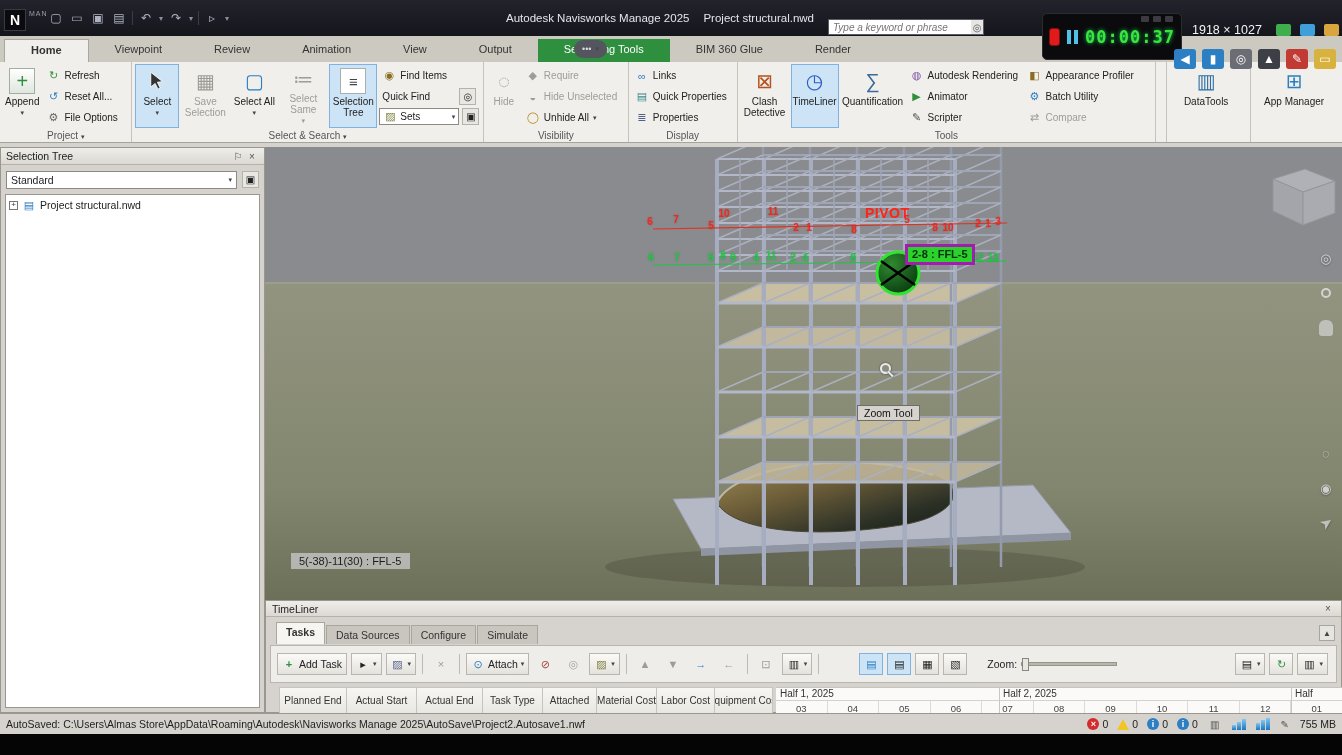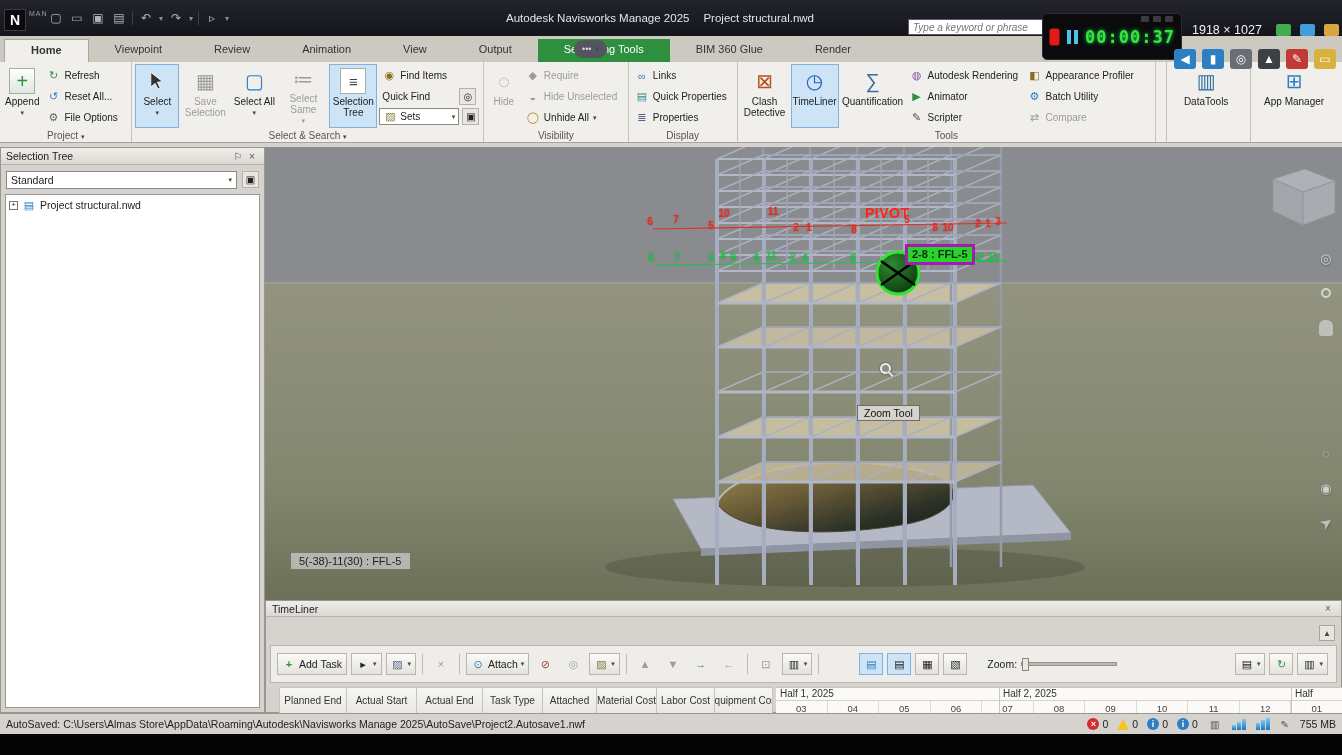--- a/index.html
+++ b/index.html
@@ -9,21 +9,21 @@
 
   
   #titlebar{position:absolute;left:0;top:0;width:1342px;height:36px;background:linear-gradient(#23232c,#15151c);color:#cfd1da;}
   #logo{position:absolute;left:4px;top:9px;width:22px;height:22px;background:#0a0a0f;border:1px solid #3a3a46;color:#fff;font-weight:bold;font-size:14px;display:flex;align-items:center;justify-content:center;}
   #logo-badge{position:absolute;left:29px;top:10px;font-size:7px;color:#9a9ca8;letter-spacing:1px;}
   .qat{position:absolute;left:48px;top:10px;display:flex;align-items:center;gap:5px;}
   .qic{width:16px;height:16px;display:flex;align-items:center;justify-content:center;color:#aeb2c2;font-size:12px;border-radius:2px;}
   .qsep{width:1px;height:14px;background:#3c3c48;}
   .qcaret{font-size:8px;color:#8b8e9c;}
   #title-center{position:absolute;left:430px;top:0;width:460px;height:36px;display:flex;align-items:center;justify-content:center;gap:14px;font-size:11.5px;color:#e4e5ec;}
-  #search-box{position:absolute;left:908px;top:19px;width:156px;height:16px;background:#fff;border:1px solid #5a5a66;display:flex;}
+  #search-box{position:absolute;left:828px;top:19px;width:156px;height:16px;background:#fff;border:1px solid #5a5a66;display:flex;}
   #search-box input{flex:1;border:0;outline:0;font-family:"Liberation Sans",sans-serif;font-style:italic;font-size:10px;color:#777;padding:0 4px;}
   #search-btn{width:16px;height:14px;display:flex;align-items:center;justify-content:center;color:#556;font-size:10px;background:#e8e6e0;}
 
   
   #recorder{position:absolute;left:1042px;top:13px;width:140px;height:47px;background:#0b0b0d;border:1px solid #2c2c30;border-radius:5px;z-index:60;display:flex;align-items:center;padding:0 6px;gap:7px;}
   #rec-btn{width:18px;height:18px;background:var(--record_red);border:1px solid #7e1010;border-radius:3px;}
   #pause-btn{display:flex;gap:3px;}
   #pause-btn i{display:block;width:4px;height:14px;background:#4ec3ea;}
   #rec-timer{font-family:"DejaVu Sans Mono",monospace;font-size:17px;font-weight:bold;color:var(--lcd_green);letter-spacing:1px;text-shadow:0 0 4px #1c5;}
   .rec-mini{position:absolute;top:2px;right:8px;display:flex;gap:4px;}
@@ -619,20 +619,26 @@
       </span>
   </div>
 </div>
 
 <div id="timeliner">
   <div id="tl-header">
     <span>TimeLiner</span>
     <span class="sp"></span>
     <span class="hicon">×</span>
   </div>
+  <div id="tl-tabs">
+      <div class="ttab active">Tasks</div>
+      <div class="ttab">Data Sources</div>
+      <div class="ttab">Configure</div>
+      <div class="ttab">Simulate</div>
+    </div>
   <div id="tl-scrollup">▲</div>
 
   <div id="tl-toolbar">
     <div class="tbtn">
         <span class="i14" style="color:#2f8f3f;font-weight:bold">+</span>
         <span>Add Task</span>
       </div>
     <div class="tbtn">
         <span class="i14">▸</span>
         <span class="caret">▾</span>

